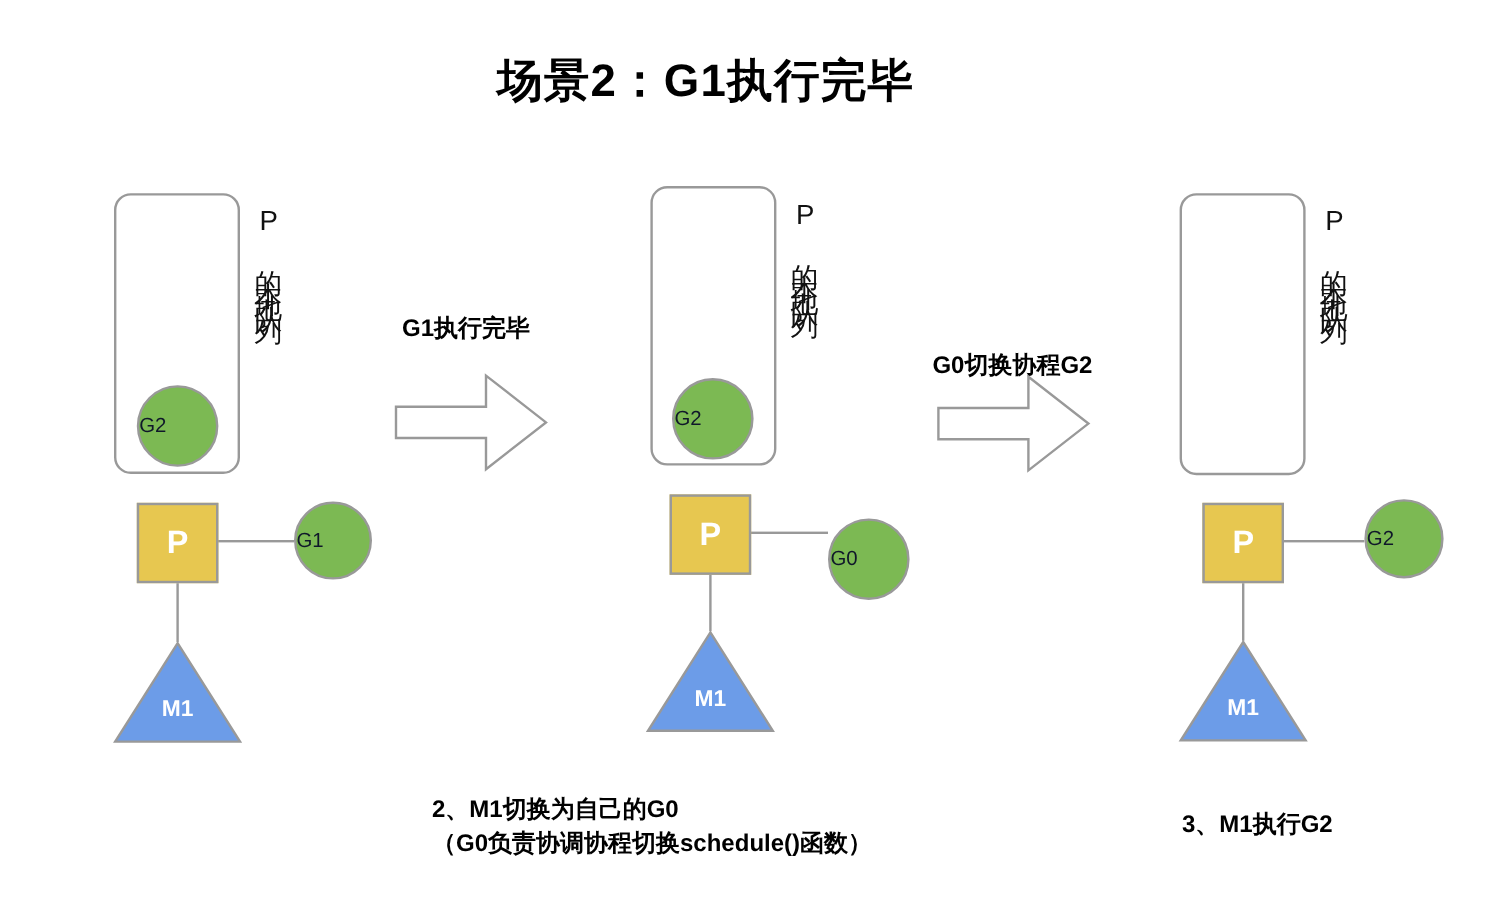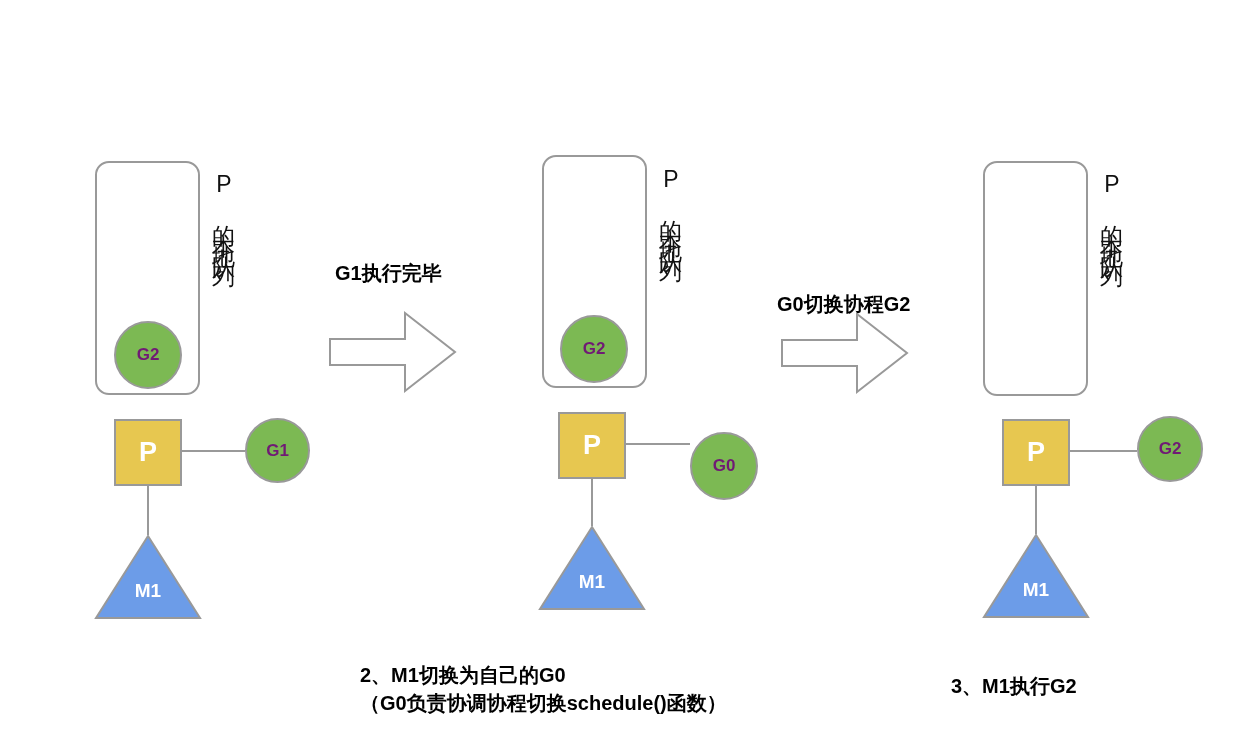--- a/index.html
+++ b/index.html
@@ -13,41 +13,42 @@
   *{margin:0;padding:0;box-sizing:border-box;}
   html,body{width:1240px;height:751px;background:#ffffff;overflow:hidden;
     font-family:"Liberation Sans","DejaVu Sans",sans-serif;color:var(--text-black);}
   .canvas{position:absolute;left:0;top:0;width:1240px;height:751px;background:#fff;}
   .title{position:absolute;left:348px;top:42px;width:480px;text-align:center;
     font-size:38px;font-weight:bold;letter-spacing:1px;}
   .queue{position:absolute;border:2px solid var(--stroke-gray);border-radius:14px;background:#fff;}
   .vlabel{position:absolute;writing-mode:vertical-rl;text-orientation:upright;
     font-size:23px;letter-spacing:10px;line-height:26px;color:#111;}
   .gcircle{position:absolute;border-radius:50%;background:var(--g-green);
-    border:2px solid var(--stroke-gray);display:flex;align-items:center;justify-content:center;
-    color:#701a75;font-weight:bold;font-size:17px;}
+    border:2px solid var(--stroke-gray);display:flex;align-items:center;
+    color:#0f172a;font-weight:normal;font-size:17px;}
   .psquare{position:absolute;background:var(--p-yellow);border:2px solid var(--stroke-gray);
     display:flex;align-items:center;justify-content:center;color:#fff;font-weight:bold;font-size:27px;}
   .hline,.vline{position:absolute;background:var(--stroke-gray);}
   .tri{position:absolute;overflow:visible;}
   .tri polygon{fill:var(--m-blue);stroke:var(--stroke-gray);stroke-width:2;}
   .tri text{fill:#fff;font-weight:bold;font-size:19px;text-anchor:middle;
     font-family:"Liberation Sans","DejaVu Sans",sans-serif;}
   .arrow{position:absolute;overflow:visible;}
   .arrow polygon{fill:#ffffff;stroke:var(--stroke-gray);stroke-width:2;stroke-linejoin:miter;}
   .arrow-label{position:absolute;font-size:20px;font-weight:bold;white-space:nowrap;}
   .caption{position:absolute;font-size:20px;font-weight:bold;white-space:pre-line;}
   .caption.center{text-align:left;}
   .squiggle{border-bottom:2px dotted var(--squiggle-red);}
 </style>
 </head>
 <body>
 
 <div class="canvas">
 
+  <div class="title">场景2：G1执行完毕</div>
 
   <div>
     <div class="queue" style="left:95px;top:161px;width:105px;height:234px"></div>
     <div class="gcircle" style="left:114px;top:321px;width:68px;height:68px">
       <span>G2</span>
     </div>
     <div class="vlabel" style="left:211px;top:171px;height:214px">P的本地队列</div>
     <div class="hline" style="left:181px;top:450px;width:64px;height:2px"></div>
     <div class="psquare" style="left:114px;top:419px;width:68px;height:67px">
       <span>P</span>
@@ -106,15 +107,15 @@
     <svg class="tri" style="left:981px;top:532px" width="110" height="88">
       <polygon points="55,3 107,85 3,85"></polygon>
       <text x="55" y="64">M1</text>
     </svg>
   </div>
 
 
   <div class="caption center" style="left:360px;top:661px;width:460px;line-height:28px">2、M1切换为自己的G0
 （G0负责协调协程切换schedule()函数）</div>
 
-  <div class="caption" style="left:951px;top:673px">3、M1执行G2</div>
+  <div class="caption" style="left:985px;top:673px">3、M1执行G2</div>
 
 </div>
 
 </body></html>

